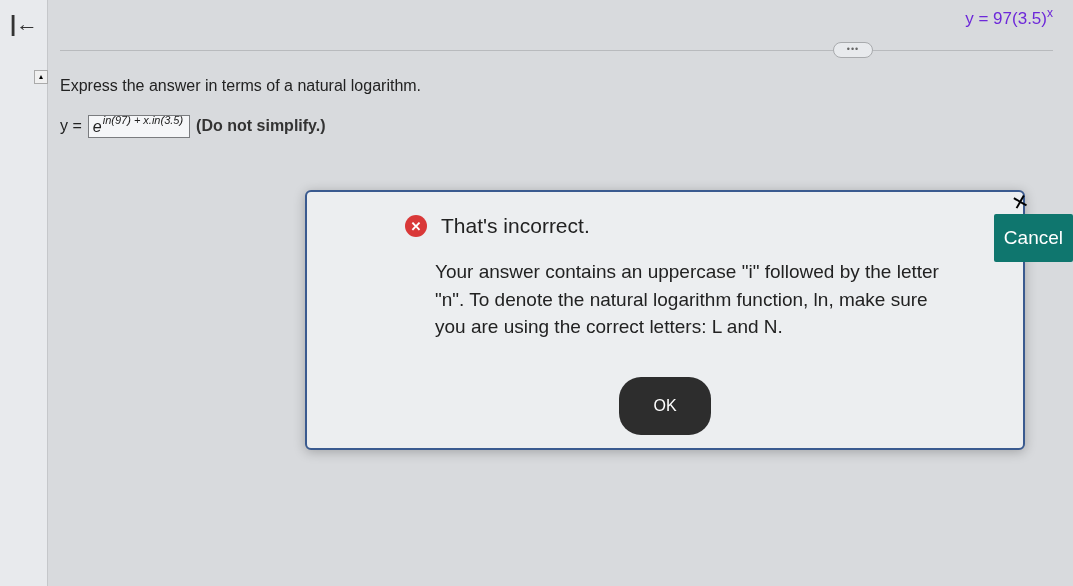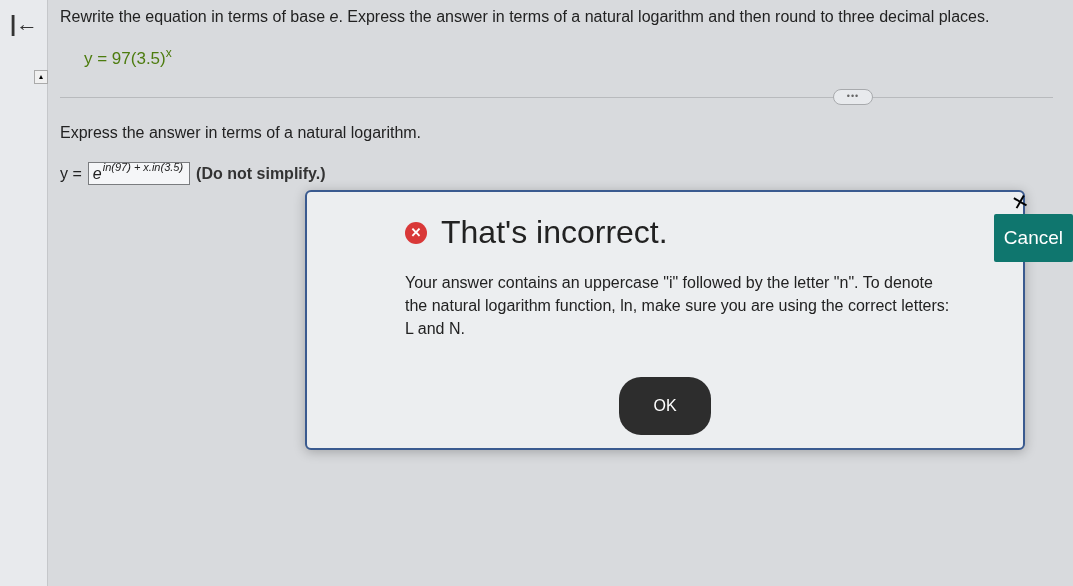--- a/index.html
+++ b/index.html
@@ -56,23 +56,24 @@
     }
     .prompt-text {
       font-size: 16px;
       color: #222;
       margin-bottom: 18px;
       line-height: 1.4;
     }
     .prompt-text .ital { font-style: italic; }
     .equation-display {
       font-size: 17px;
-      color: #4d7c0f;
+      color: #6d28d9;
       margin-left: 24px;
-      margin-bottom: 28px;
+      margin-bottom: 21px;
+      text-align: right;
     }
     .equation-display sup { font-size: 12px; }
     .divider {
       border-top: 1px solid #b8babd;
       margin-bottom: 26px;
       position: relative;
     }
     .divider-pill {
       position: absolute;
       right: 180px;
@@ -145,28 +146,28 @@
       color: #fff;
       font-size: 13px;
       font-weight: bold;
       display: flex;
       align-items: center;
       justify-content: center;
       margin-right: 14px;
       flex-shrink: 0;
     }
     .modal-title {
-      font-size: 32px;
+      font-size: 21px;
       color: #222;
     }
     .modal-body {
-      font-size: 16px;
+      font-size: 19px;
       color: #222;
       line-height: 1.45;
-      margin-left: 70px;
+      margin-left: 100px;
       margin-right: 40px;
       margin-bottom: 36px;
     }
     .ok-btn {
       display: block;
       margin: 0 auto;
       background: #2d2d2d;
       color: #fff;
       border: none;
       border-radius: 22px;
@@ -195,23 +196,20 @@
   </style>
 </head>
 <body>
 
 <div class="left-bar">
   <div class="back-btn">|←</div>
   <div class="scroll-up">▴</div>
 </div>
 
 <div class="content">
-  <div class="prompt-text">
-    <span>Rewrite the equation in terms of base </span><span class="ital">e</span><span>. Express the answer in terms of a natural logarithm and then round to three decimal places.</span>
-  </div>
   <div class="equation-display">
     <span>y = 97(3.5)</span><sup>x</sup>
   </div>
   <div class="divider">
     <div class="divider-pill">•••</div>
   </div>
   <div class="sub-prompt">Express the answer in terms of a natural logarithm.</div>
   <div class="answer-row">
     <span>y =</span>
     <span class="answer-box">

